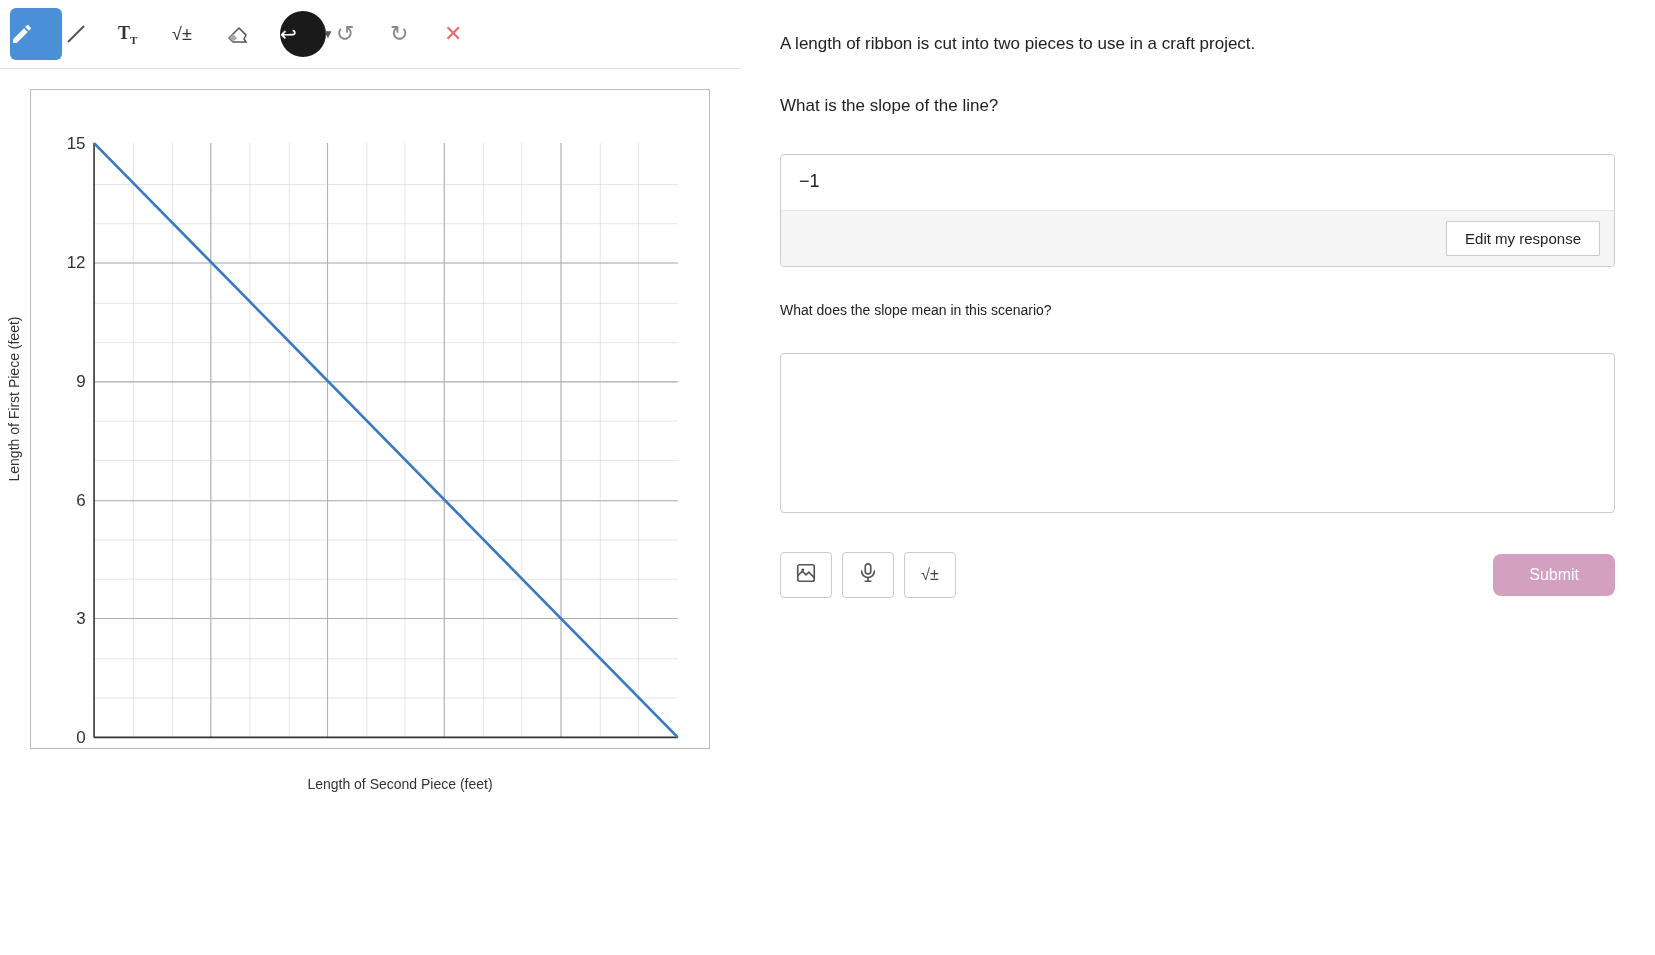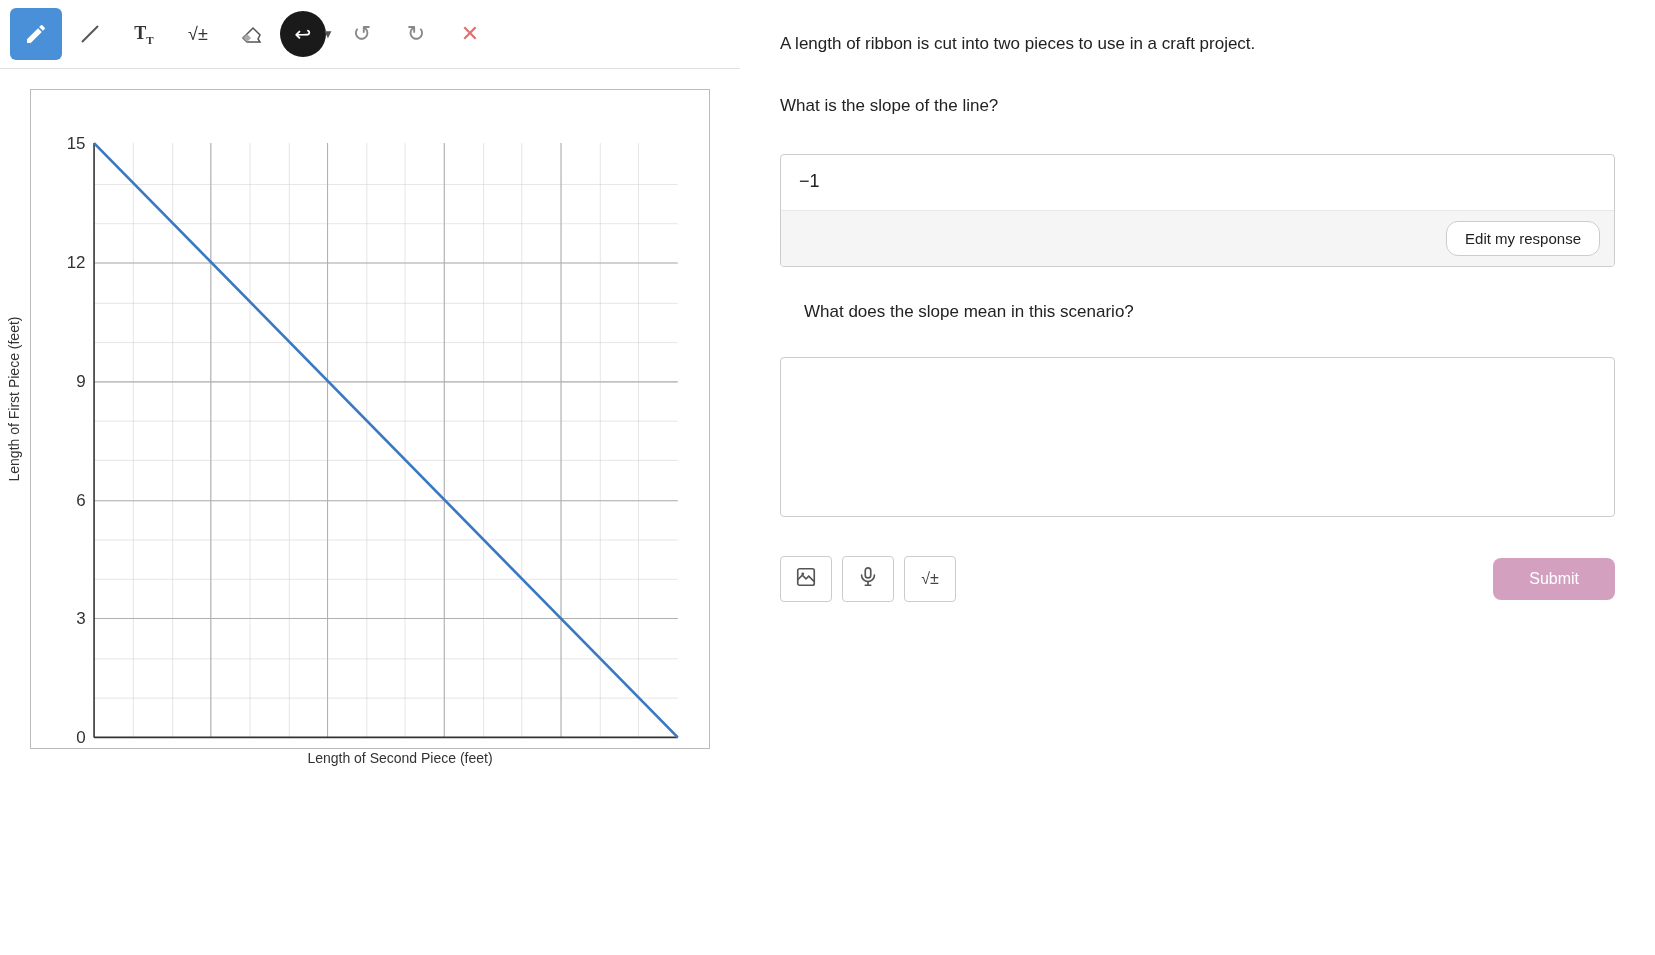--- a/index.html
+++ b/index.html
@@ -29,21 +29,21 @@
       gap: 2px;
       padding: 8px 10px;
       background: #fff;
       border-bottom: 1px solid #e0e0e0;
     }
     .toolbar-btn {
       width: 52px;
       height: 52px;
       display: flex;
       align-items: center;
-      justify-content: center;
+      justify-content: flex-start;
       border-radius: 6px;
       cursor: pointer;
       border: none;
       background: transparent;
       font-size: 20px;
       color: #333;
     }
     .toolbar-btn.active {
       background: #4a90d9;
       color: #fff;
@@ -149,32 +149,31 @@
     .answer-actions {
       background: #f5f5f5;
       padding: 10px 14px;
       display: flex;
       justify-content: flex-end;
       align-items: center;
     }
     .edit-response-btn {
       background: #fff;
       border: 1px solid #ccc;
-      border-radius: 12px;
+      border-radius: 1px;
       padding: 8px 18px;
       font-size: 15px;
       color: #222;
       cursor: pointer;
       font-family: Arial, sans-serif;
     }
 
     .slope-question {
-      font-size: 17px;
-      color: #222;
-      margin-left: 24px;
+      font-size: 14px;
+      color: #222;
     }
 
     
     .text-answer-area {
       border: 1px solid #ccc;
       border-radius: 4px;
       background: #fff;
       min-height: 160px;
       padding: 12px;
       font-size: 15px;
@@ -355,21 +354,21 @@
               <text x="42" y="392">6</text>
               <text x="42" y="280">9</text>
               <text x="42" y="168">12</text>
               <text x="42" y="56">15</text>
             </g>
 
             <line x1="50" y1="50" x2="600" y2="610" stroke="#3a78c2" stroke-width="2.5"></line>
           </svg>
         </div>
 
-        <div style="text-align:center; margin-top:0; margin-left:50px;">
+        <div style="text-align:center; margin-top:26px; margin-left:50px;">
           <span style="font-size:14px; font-family:Arial,sans-serif; color:#333;">Length of Second Piece (feet)</span>
         </div>
       </div>
     </div>
   </div>
 </div>
 
 <div class="right-panel">
 
   <div class="problem-text">

